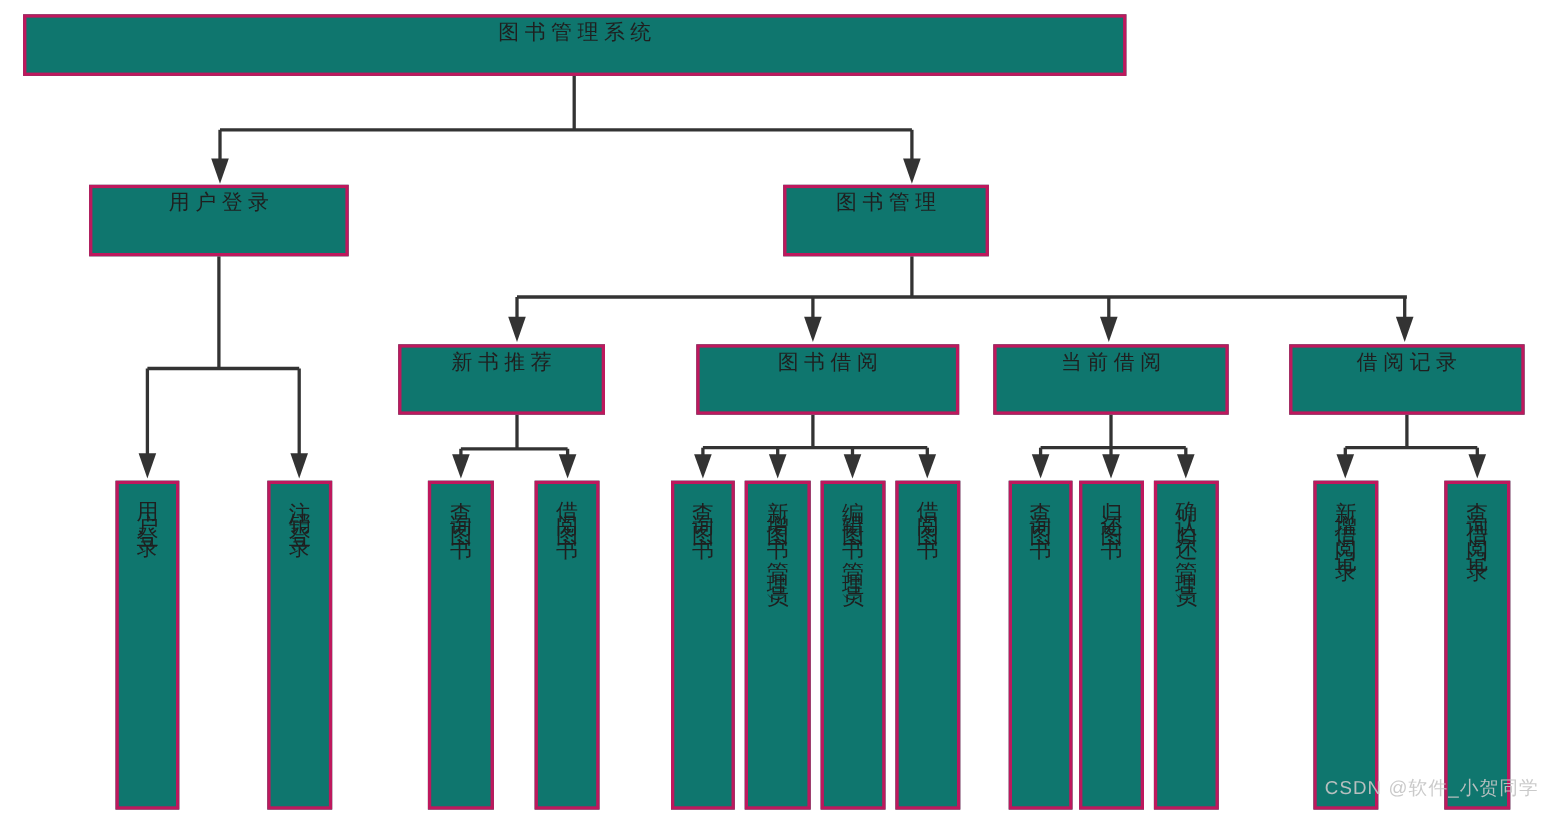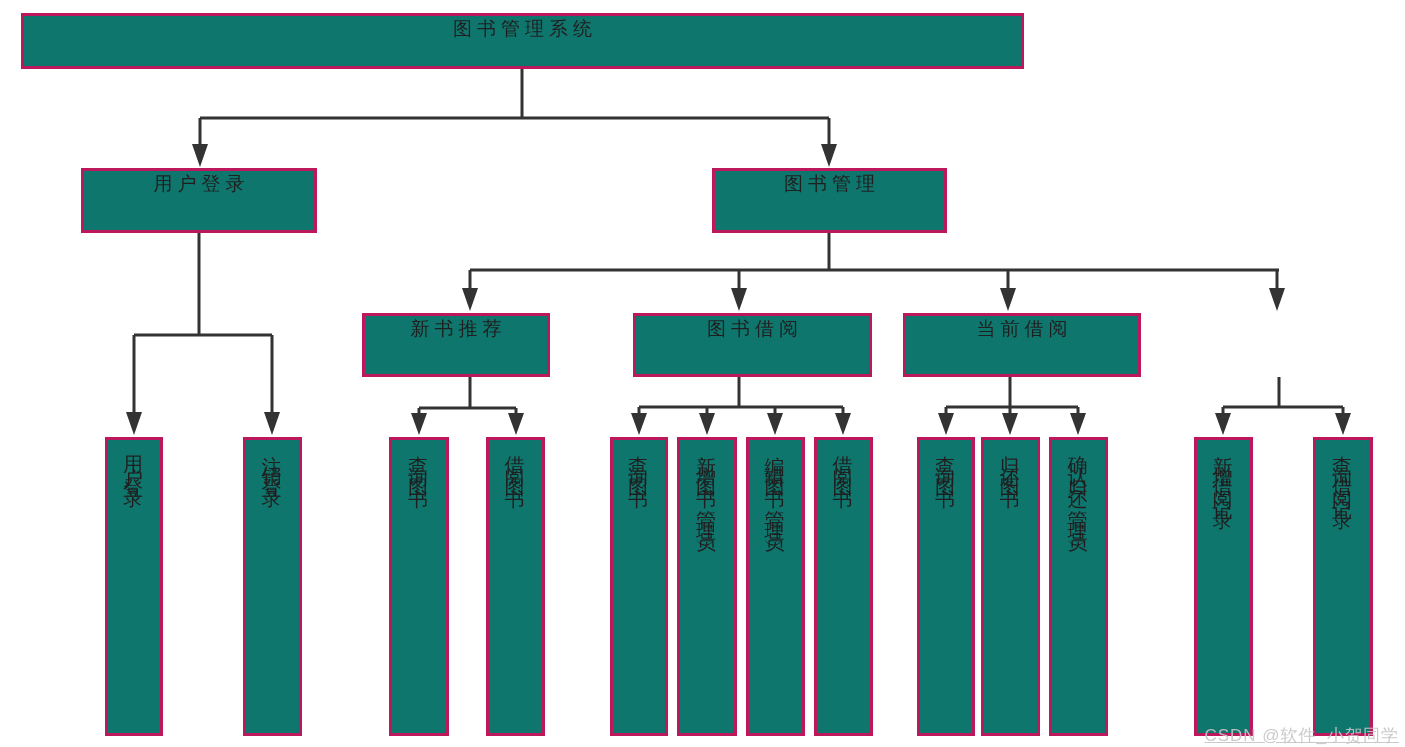--- a/index.html
+++ b/index.html
@@ -40,27 +40,26 @@
   .node.v span {
     writing-mode: vertical-rl;
     text-orientation: mixed;
     font-size: 20px;
     letter-spacing: 11px;
     white-space: nowrap;
   }
   .watermark {
     position: absolute;
     right: 6px;
-    bottom: 0;
+    bottom: 19px;
     z-index: 3;
     font-size: 17px;
     color: rgba(198,198,198,0.92);
     letter-spacing: 1px;
     white-space: nowrap;
-    text-decoration: underline;
   }
 </style>
 </head>
 <body>
 
 <div class="canvas">
 
   <svg class="connectors" viewBox="0 0 1405 747" xmlns="http://www.w3.org/2000/svg">
     <g stroke="#333333" stroke-width="3" fill="none">
 
@@ -127,32 +126,35 @@
     </g>
   </svg>
 
   <div class="node h" style="left:21px;top:13px;width:1003px;height:56px">
     <span>图书管理系统</span>
   </div>
 
   <div class="node h" style="left:81px;top:168px;width:236px;height:65px">
     <span>用户登录</span>
   </div>
-  <div class="node h" style="left:712px;top:168px;width:235px;height:65px">
+  <div class="node h" style="left:712px;top:168px;width:187px;height:65px">
     <span>图书管理</span>
   </div>
 
   <div class="node h" style="left:362px;top:313px;width:188px;height:64px">
     <span>新书推荐</span>
   </div>
   <div class="node h" style="left:633px;top:313px;width:239px;height:64px">
     <span>图书借阅</span>
   </div>
-  <div class="node h" style="left:903px;top:313px;width:238px;height:64px">
+  <div class="node h" style="left:903px;top:313px;width:214px;height:64px">
     <span>当前借阅</span>
+  </div>
+  <div class="node h" style="left:1172px;top:313px;width:214px;height:64px">
+    <span>借阅记录</span>
   </div>
 
   <div class="node v" style="left:105px;top:437px;width:58px;height:299px">
     <span>用户登录</span>
   </div>
   <div class="node v" style="left:243px;top:437px;width:59px;height:299px">
     <span>注销登录</span>
   </div>
 
   <div class="node v" style="left:389px;top:437px;width:60px;height:299px">

